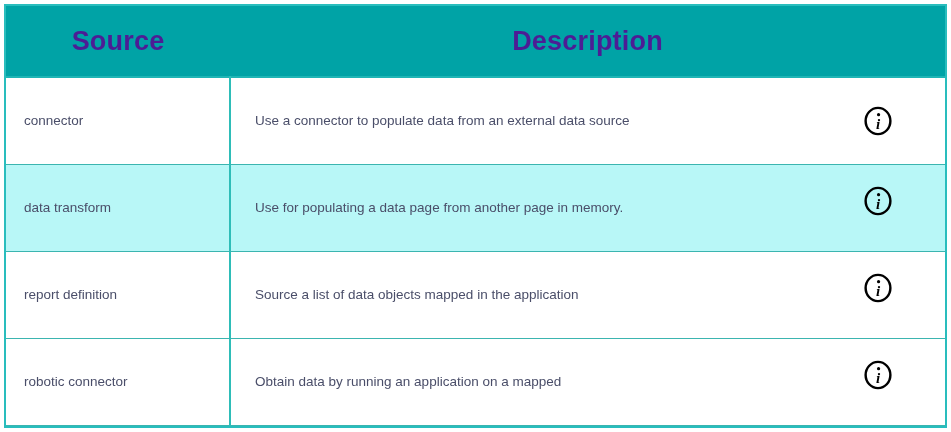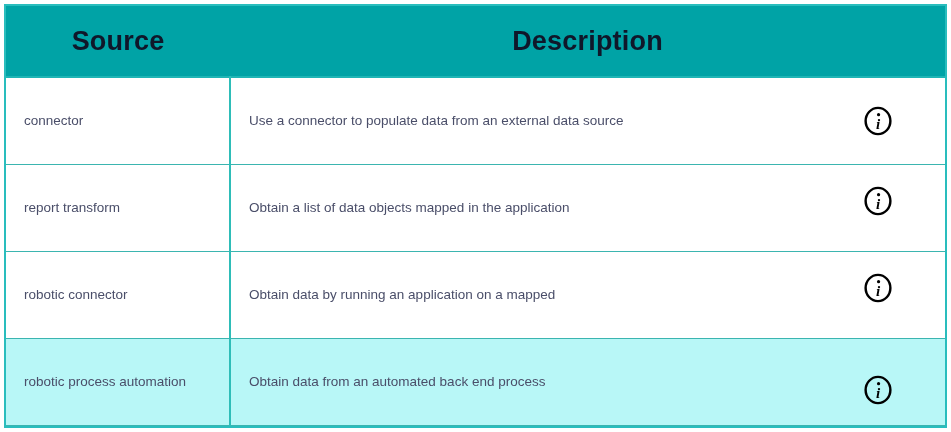--- a/index.html
+++ b/index.html
@@ -37,21 +37,21 @@
   .data-table {
     width: 100%;
     height: 100%;
     border-collapse: collapse;
     table-layout: fixed;
   }
 
   
   thead th {
     background: #00a3a6;
-    color: #0f172a;
+    color: #4c1d95;
     font-size: 27px;
     font-weight: bold;
     letter-spacing: 0.2px;
     height: 70px;
     padding: 0;
     text-align: center;
     vertical-align: middle;
     border: none;
     margin-left: 28px;
   }
@@ -84,21 +84,21 @@
   td.cell-source {
     width: 224px;
     padding-left: 18px;
     border-right: 2px solid #2ebdb8;
     box-sizing: border-box;
     white-space: nowrap;
   }
 
   td.cell-desc {
     position: relative;
-    padding-left: 18px;
+    padding-left: 24px;
     padding-right: 110px;
     box-sizing: border-box;
   }
 
   
   .info-icon {
     position: absolute;
     right: 52px;
     top: 50%;
     transform: translateY(-50%);
@@ -127,46 +127,46 @@
           <tr class="row-plain">
             <td class="cell-source">connector</td>
             <td class="cell-desc"><span>Use a connector to populate data from an external data source</span><span class="info-icon">
                 <svg viewBox="0 0 32 32" width="30" height="30" aria-hidden="true">
                   <ellipse cx="16" cy="16" rx="13.2" ry="14" fill="none" stroke="#000000" stroke-width="2.6"></ellipse>
                   <circle cx="16.6" cy="9.2" r="1.7" fill="#000000"></circle>
                   <text x="16" y="24" text-anchor="middle" font-family="&quot;Liberation Serif&quot;, serif" font-size="16" font-weight="bold" font-style="italic" fill="#000000">i</text>
                 </svg>
               </span></td>
           </tr>
+          <tr class="row-alt">
+            <td class="cell-source">data transform</td>
+            <td class="cell-desc"><span>Use for populating a data page from another page in memory.</span><span class="info-icon shift-up">
+                <svg viewBox="0 0 32 32" width="30" height="30" aria-hidden="true">
+                  <ellipse cx="16" cy="16" rx="13.2" ry="14" fill="none" stroke="#000000" stroke-width="2.6"></ellipse>
+                  <circle cx="16.6" cy="9.2" r="1.7" fill="#000000"></circle>
+                  <text x="16" y="24" text-anchor="middle" font-family="&quot;Liberation Serif&quot;, serif" font-size="16" font-weight="bold" font-style="italic" fill="#000000">i</text>
+                </svg>
+              </span></td>
+          </tr>
           <tr class="row-plain">
-            <td class="cell-source">report transform</td>
-            <td class="cell-desc"><span>Obtain a list of data objects mapped in the application</span><span class="info-icon shift-up">
+            <td class="cell-source">report definition</td>
+            <td class="cell-desc"><span>Source a list of data objects mapped in the application</span><span class="info-icon shift-up">
                 <svg viewBox="0 0 32 32" width="30" height="30" aria-hidden="true">
                   <ellipse cx="16" cy="16" rx="13.2" ry="14" fill="none" stroke="#000000" stroke-width="2.6"></ellipse>
                   <circle cx="16.6" cy="9.2" r="1.7" fill="#000000"></circle>
                   <text x="16" y="24" text-anchor="middle" font-family="&quot;Liberation Serif&quot;, serif" font-size="16" font-weight="bold" font-style="italic" fill="#000000">i</text>
                 </svg>
               </span></td>
           </tr>
           <tr class="row-plain">
             <td class="cell-source">robotic connector</td>
             <td class="cell-desc"><span>Obtain data by running an application on a mapped</span><span class="info-icon shift-up">
                 <svg viewBox="0 0 32 32" width="30" height="30" aria-hidden="true">
                   <ellipse cx="16" cy="16" rx="13.2" ry="14" fill="none" stroke="#000000" stroke-width="2.6"></ellipse>
                   <circle cx="16.6" cy="9.2" r="1.7" fill="#000000"></circle>
                   <text x="16" y="24" text-anchor="middle" font-family="&quot;Liberation Serif&quot;, serif" font-size="16" font-weight="bold" font-style="italic" fill="#000000">i</text>
                 </svg>
               </span></td>
           </tr>
-          <tr class="row-alt">
-            <td class="cell-source">robotic process automation</td>
-            <td class="cell-desc"><span>Obtain data from an automated back end process</span><span class="info-icon shift-down">
-                <svg viewBox="0 0 32 32" width="30" height="30" aria-hidden="true">
-                  <ellipse cx="16" cy="16" rx="13.2" ry="14" fill="none" stroke="#000000" stroke-width="2.6"></ellipse>
-                  <circle cx="16.6" cy="9.2" r="1.7" fill="#000000"></circle>
-                  <text x="16" y="24" text-anchor="middle" font-family="&quot;Liberation Serif&quot;, serif" font-size="16" font-weight="bold" font-style="italic" fill="#000000">i</text>
-                </svg>
-              </span></td>
-          </tr>
         </tbody>
     </table>
   </div>
 </div>
 
 </body></html>

